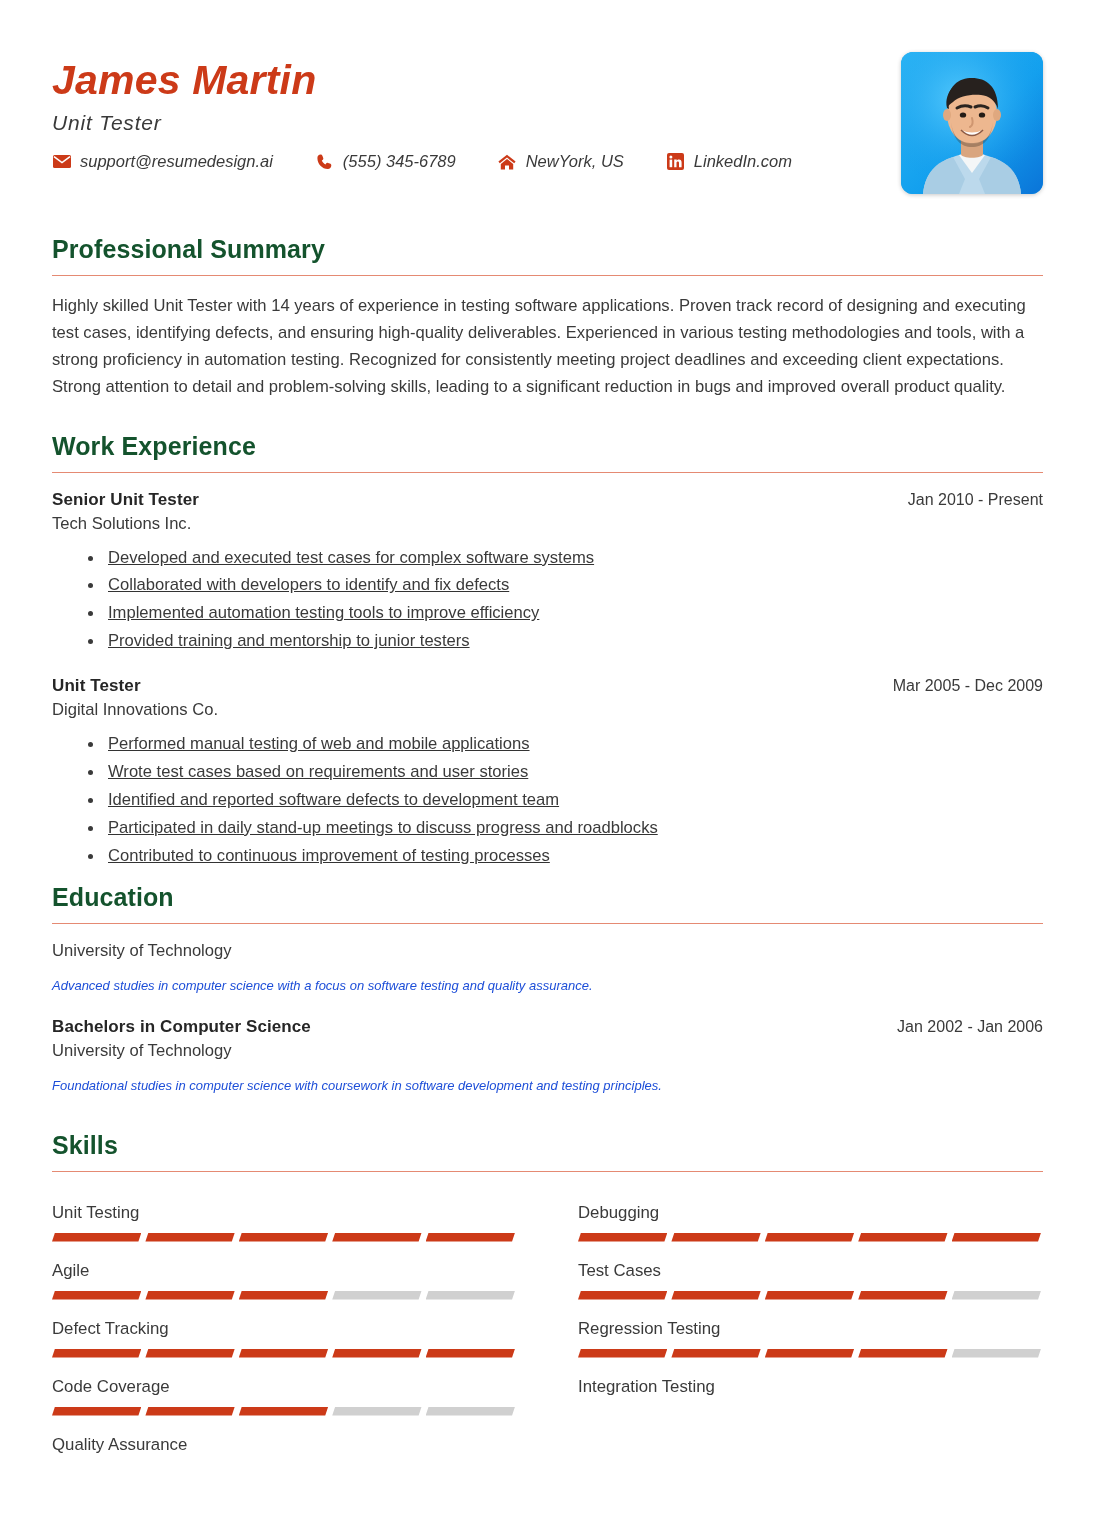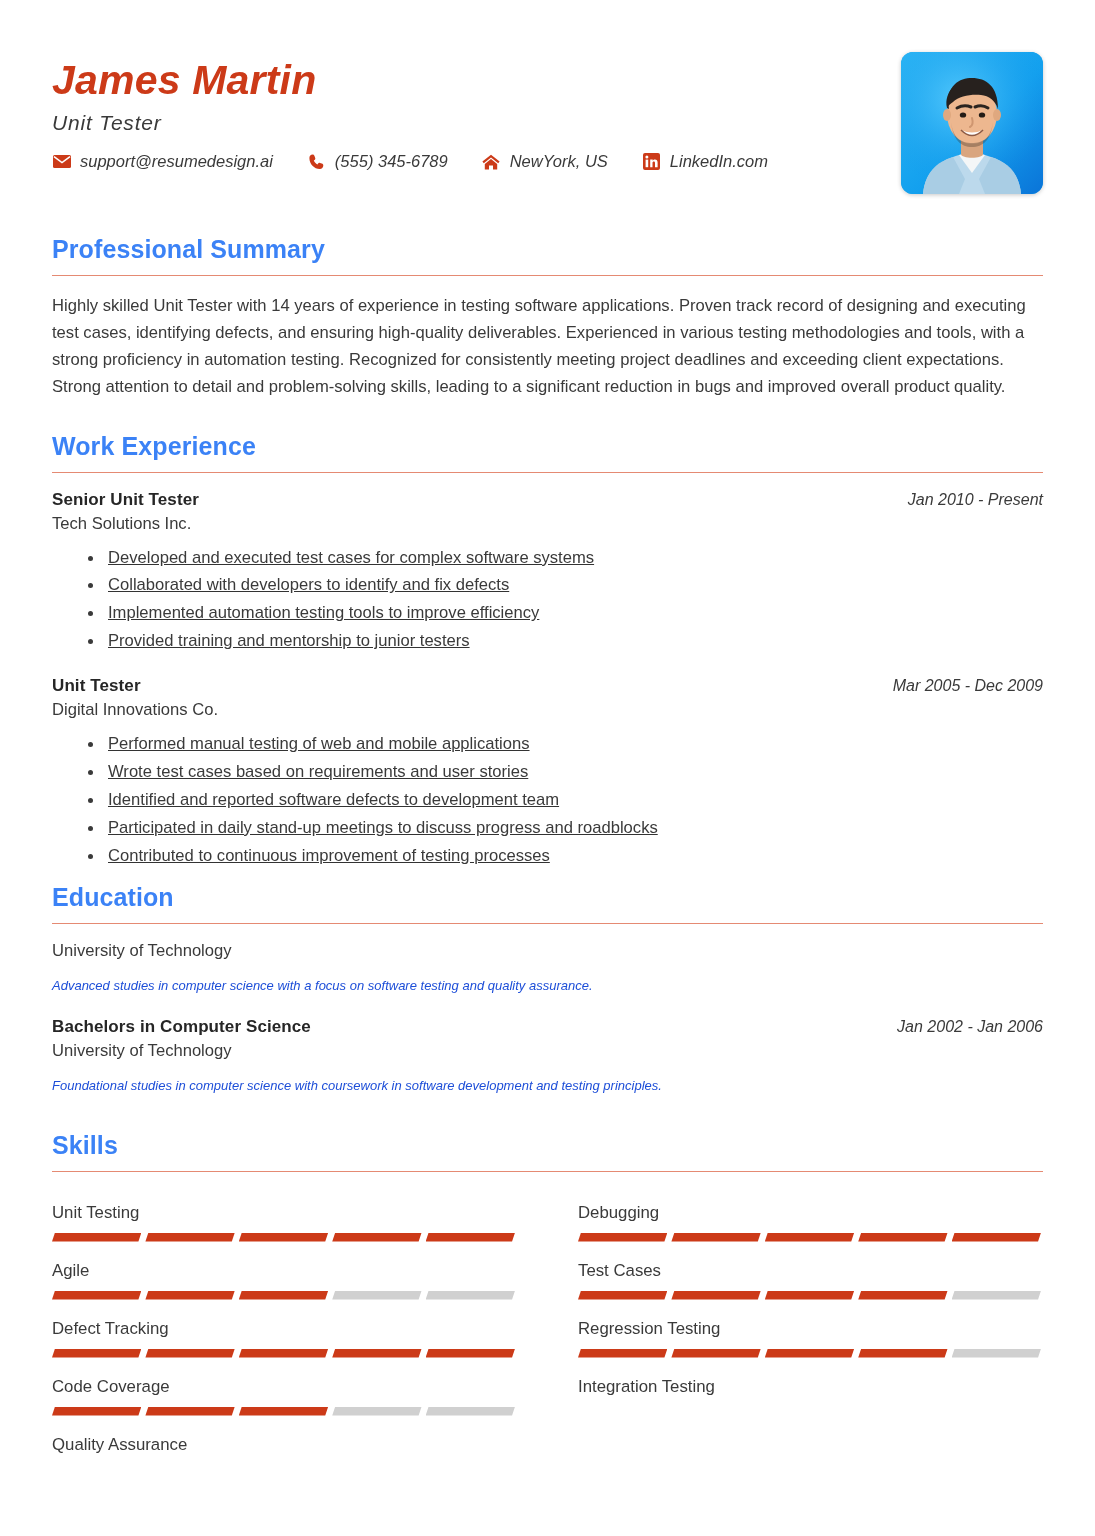--- a/index.html
+++ b/index.html
@@ -40,21 +40,21 @@
     color: #3a3a3a;
     font-weight: normal;
     letter-spacing: 0.8px;
     margin-top: 9px;
   }
   .contact-row {
     display: flex;
     align-items: center;
     flex-wrap: wrap;
     margin-top: 17px;
-    gap: 4px;
+    gap: 12px;
   }
   .contact-item {
     display: flex;
     align-items: center;
     font-size: 16.5px;
     color: #3a3a3a;
     margin-right: 30px;
     white-space: nowrap;
   }
   .contact-item .ci-icon {
@@ -78,21 +78,21 @@
     background: #13a5f0;
     position: relative;
   }
   .photo-wrap svg { display: block; width: 142px; height: 142px; }
 
   
   .section { margin-top: 14px; }
   .section-title {
     font-size: 25px;
     font-weight: bold;
-    color: #3b82f6;
+    color: #14532d;
     letter-spacing: 0.1px;
     line-height: 1.2;
   }
   .section-rule {
     border-top: 1.6px solid #e58a73;
     margin-top: 11px;
     margin-bottom: 17px;
   }
   .summary-text {
     font-size: 16.6px;
@@ -110,21 +110,20 @@
     justify-content: space-between;
   }
   .entry-role {
     font-size: 17px;
     font-weight: bold;
     color: #262626;
     letter-spacing: 0.1px;
   }
   .entry-date {
     font-size: 16px;
-    font-style: italic;
     color: #3a3a3a;
     white-space: nowrap;
     padding-left: 20px;
     text-align: center;
   }
   .entry-org {
     font-size: 16.6px;
     color: #3a3a3a;
     margin-top: 4px;
   }

